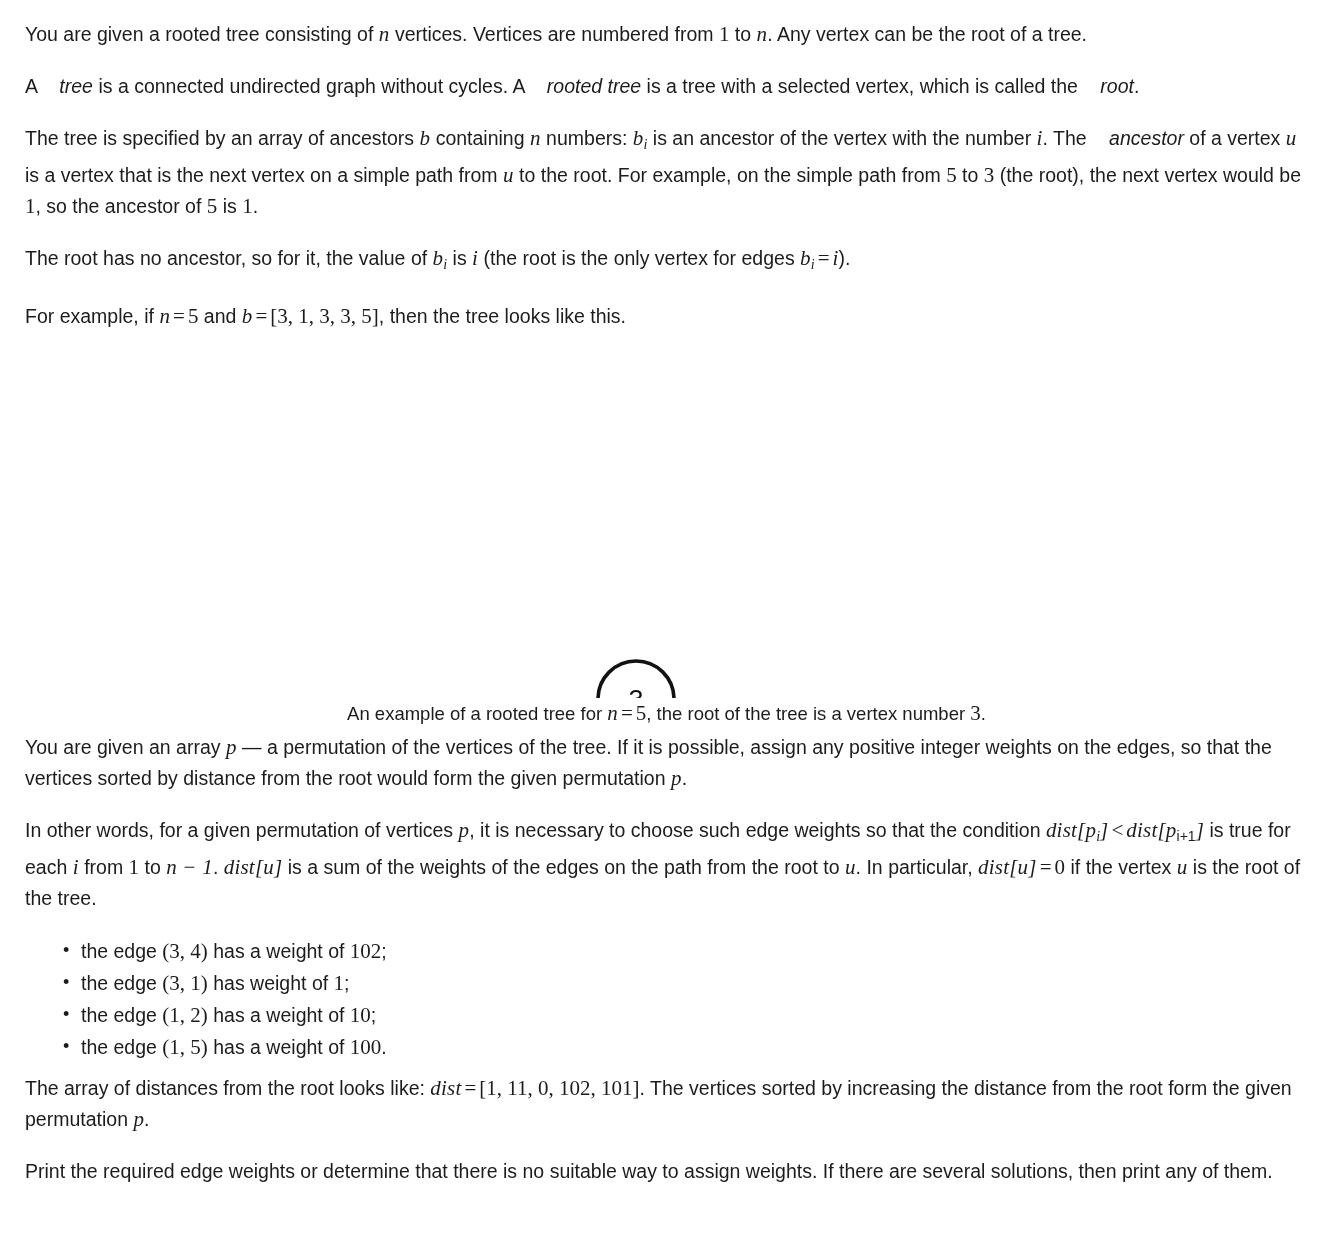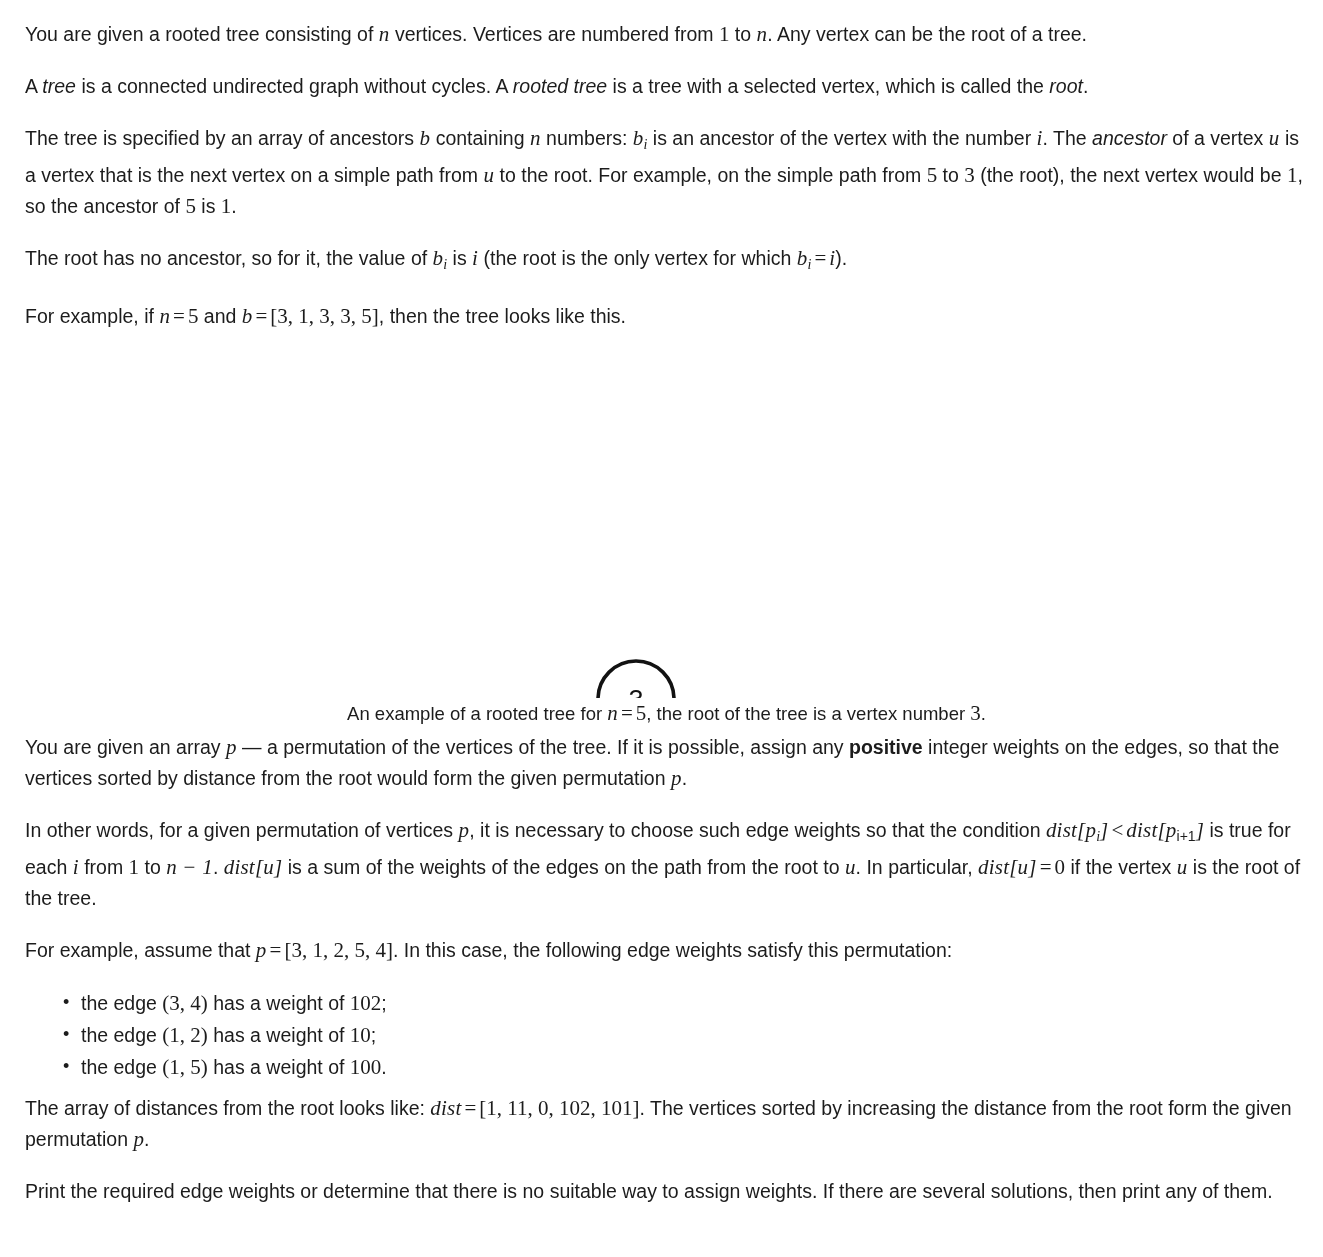--- a/index.html
+++ b/index.html
@@ -57,22 +57,22 @@
     vertical-align: -0.28em;
     font-style: italic;
     font-family: "Liberation Serif", serif;
   }
   .subn {
     font-size: 0.72em;
     vertical-align: -0.28em;
     font-style: normal;
     font-family: Liberation Sans, sans-serif;
   }
-  .it { font-style: italic; }
-  .bd { font-weight: bold; }
+  .it { font-style: italic; margin-left: 17px; }
+  .bd { font-weight: normal; }
 
   .figure {
     position: relative;
     width: 1283px;
     height: 345px;
     margin: 9px 0 0 0;
   }
   .figure svg { display: block; margin: 0 auto; }
   .node-circle {
     fill: #ffffff;
@@ -134,21 +134,21 @@
 
 <div class="page">
   <div class="content">
 
     <p class="para"><span>You are given a rooted tree consisting of </span><span class="m">n</span><span> vertices. Vertices are numbered from </span><span class="mn">1</span><span> to </span><span class="m">n</span><span>. Any vertex can be the root of a tree.</span></p>
 
     <p class="para"><span>A </span><span class="it">tree</span><span> is a connected undirected graph without cycles. A </span><span class="it">rooted tree</span><span> is a tree with a selected vertex, which is called the </span><span class="it">root</span><span>.</span></p>
 
     <p class="para"><span>The tree is specified by an array of ancestors </span><span class="m">b</span><span> containing </span><span class="m">n</span><span> numbers: </span><span class="m">b</span><span class="sub">i</span><span> is an ancestor of the vertex with the number </span><span class="m">i</span><span>. The </span><span class="it">ancestor</span><span> of a vertex </span><span class="m">u</span><span> is a vertex that is the next vertex on a simple path from </span><span class="m">u</span><span> to the root. For example, on the simple path from </span><span class="mn">5</span><span> to </span><span class="mn">3</span><span> (the root), the next vertex would be </span><span class="mn">1</span><span>, so the ancestor of </span><span class="mn">5</span><span> is </span><span class="mn">1</span><span>.</span></p>
 
-    <p class="para"><span>The root has no ancestor, so for it, the value of </span><span class="m">b</span><span class="sub">i</span><span> is </span><span class="m">i</span><span> (the root is the only vertex for which </span><span class="m">b</span><span class="sub">i</span><span class="mop">=</span><span class="m">i</span><span>).</span></p>
+    <p class="para"><span>The root has no ancestor, so for it, the value of </span><span class="m">b</span><span class="sub">i</span><span> is </span><span class="m">i</span><span> (the root is the only vertex for edges </span><span class="m">b</span><span class="sub">i</span><span class="mop">=</span><span class="m">i</span><span>).</span></p>
 
     <p class="para"><span>For example, if </span><span class="m">n</span><span class="mop">=</span><span class="mn">5</span><span> and </span><span class="m">b</span><span class="mop">=</span><span class="mn">[3, 1, 3, 3, 5]</span><span>, then the tree looks like this.</span></p>
 
     <div class="figure">
       <svg width="1283" height="345" viewBox="0 0 1283 345">
         <g>
           <line class="edge-line" x1="611" y1="400" x2="587" y2="455"></line>
           <line class="edge-line" x1="661" y1="400" x2="686" y2="455"></line>
           <line class="edge-line" x1="694" y1="519" x2="651" y2="598"></line>
           <line class="edge-line" x1="726" y1="519" x2="769" y2="598"></line>
@@ -171,24 +171,24 @@
         </g>
       </svg>
     </div>
 
     <div class="caption"><span>An example of a rooted tree for </span><span class="m">n</span><span class="mop">=</span><span class="mn">5</span><span>, the root of the tree is a vertex number </span><span class="mn">3</span><span>.</span></div>
 
     <p class="para"><span>You are given an array </span><span class="m">p</span><span> — a permutation of the vertices of the tree. If it is possible, assign any </span><span class="bd">positive</span><span> integer weights on the edges, so that the vertices sorted by distance from the root would form the given permutation </span><span class="m">p</span><span>.</span></p>
 
     <p class="para"><span>In other words, for a given permutation of vertices </span><span class="m">p</span><span>, it is necessary to choose such edge weights so that the condition </span><span class="m">dist</span><span class="m">[p</span><span class="sub">i</span><span class="m">]</span><span class="mop">&lt;</span><span class="m">dist</span><span class="m">[p</span><span class="subn">i+1</span><span class="m">]</span><span> is true for each </span><span class="m">i</span><span> from </span><span class="mn">1</span><span> to </span><span class="m">n − 1</span><span>. </span><span class="m">dist</span><span class="m">[u]</span><span> is a sum of the weights of the edges on the path from the root to </span><span class="m">u</span><span>. In particular, </span><span class="m">dist</span><span class="m">[u]</span><span class="mop">=</span><span class="mn">0</span><span> if the vertex </span><span class="m">u</span><span> is the root of the tree.</span></p>
 
-    <p class="para"><span>For example, assume that </span><span class="m">p</span><span class="mop">=</span><span class="mn">[3, 1, 2, 5, 4]</span><span>. In this case, the following edge weights satisfy this permutation:</span></p>
 
     <ul class="bullets">
       <li><span>the edge </span><span class="mn">(3, 4)</span><span> has a weight of </span><span class="mn">102</span><span>;</span></li>
+      <li><span>the edge </span><span class="mn">(3, 1)</span><span> has weight of </span><span class="mn">1</span><span>;</span></li>
       <li><span>the edge </span><span class="mn">(1, 2)</span><span> has a weight of </span><span class="mn">10</span><span>;</span></li>
       <li><span>the edge </span><span class="mn">(1, 5)</span><span> has a weight of </span><span class="mn">100</span><span>.</span></li>
     </ul>
 
     <p class="para"><span>The array of distances from the root looks like: </span><span class="m">dist</span><span class="mop">=</span><span class="mn">[1, 11, 0, 102, 101]</span><span>. The vertices sorted by increasing the distance from the root form the given permutation </span><span class="m">p</span><span>.</span></p>
 
     <p class="para">Print the required edge weights or determine that there is no suitable way to assign weights. If there are several solutions, then print any of them.</p>
 
   </div>
 

